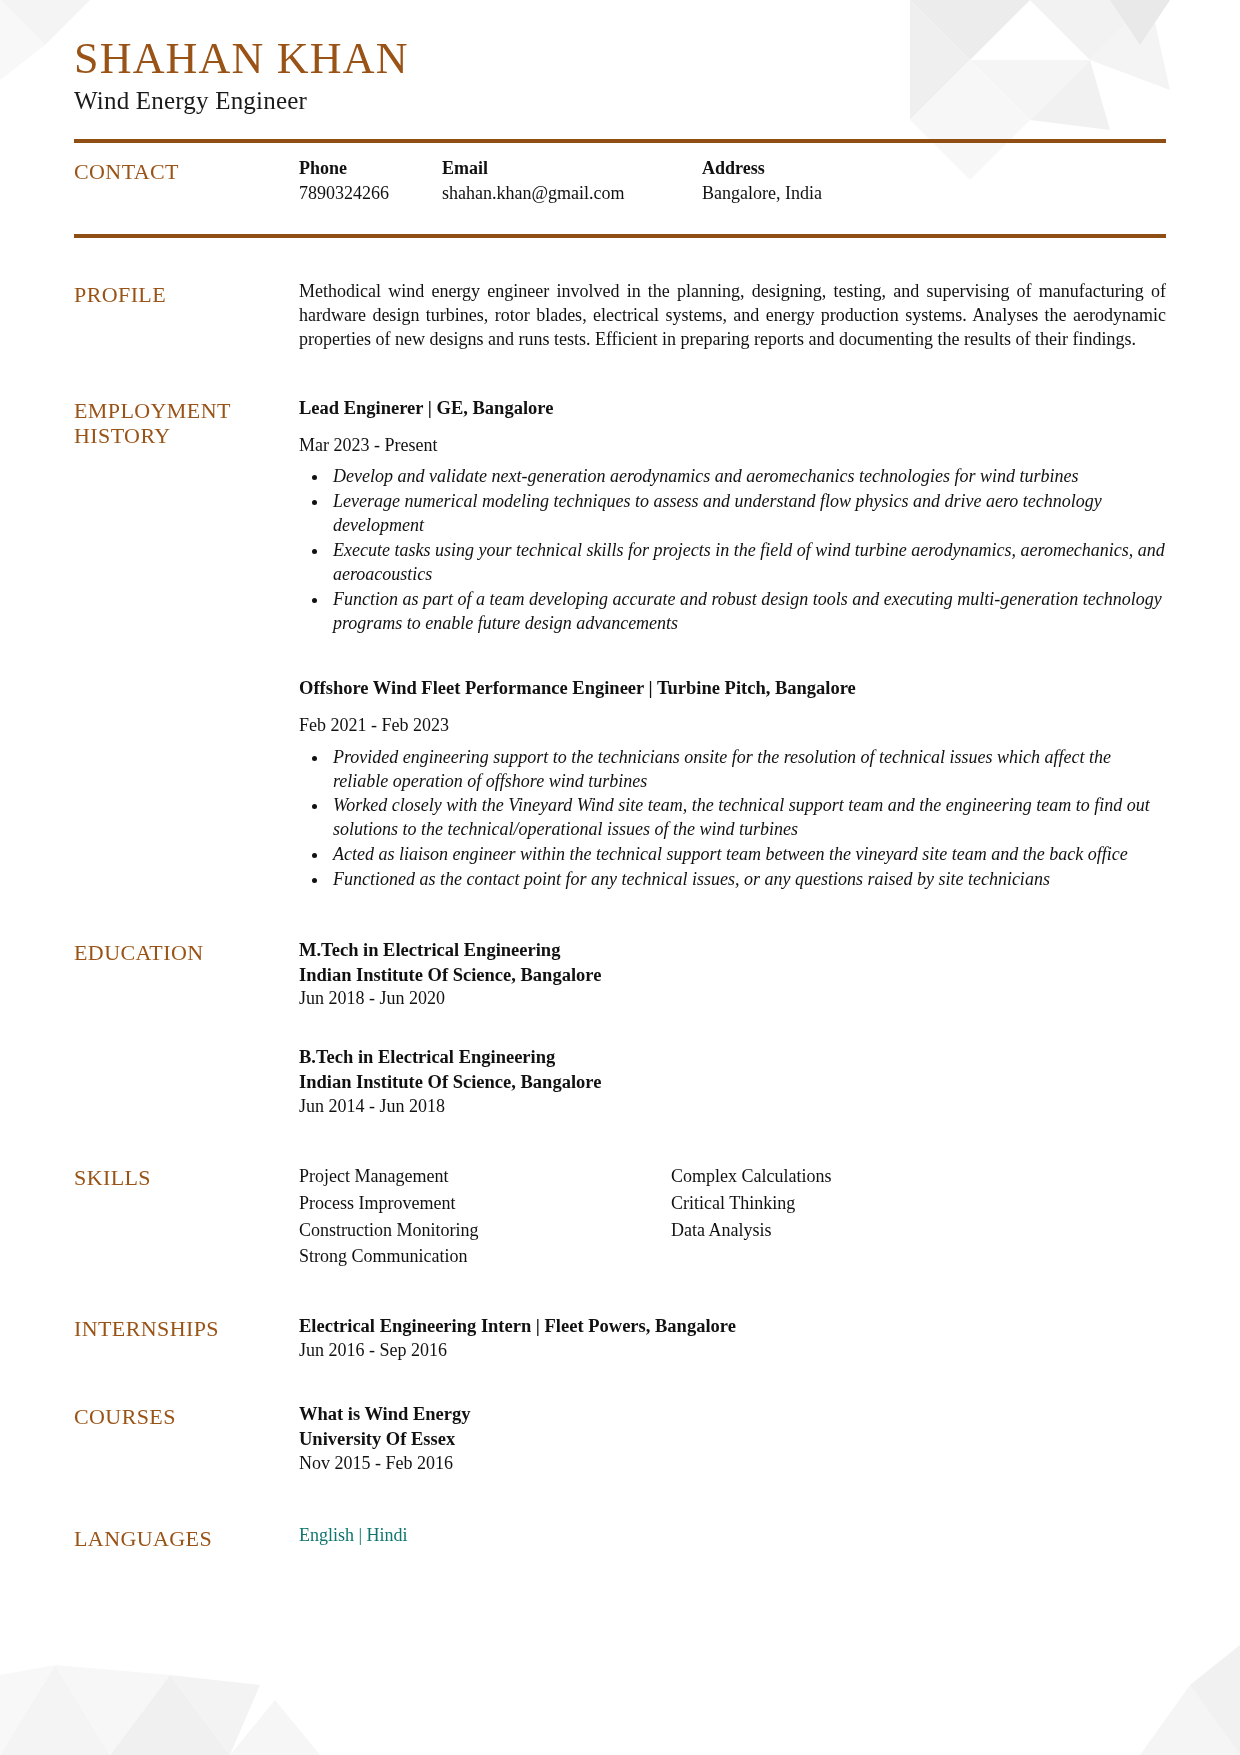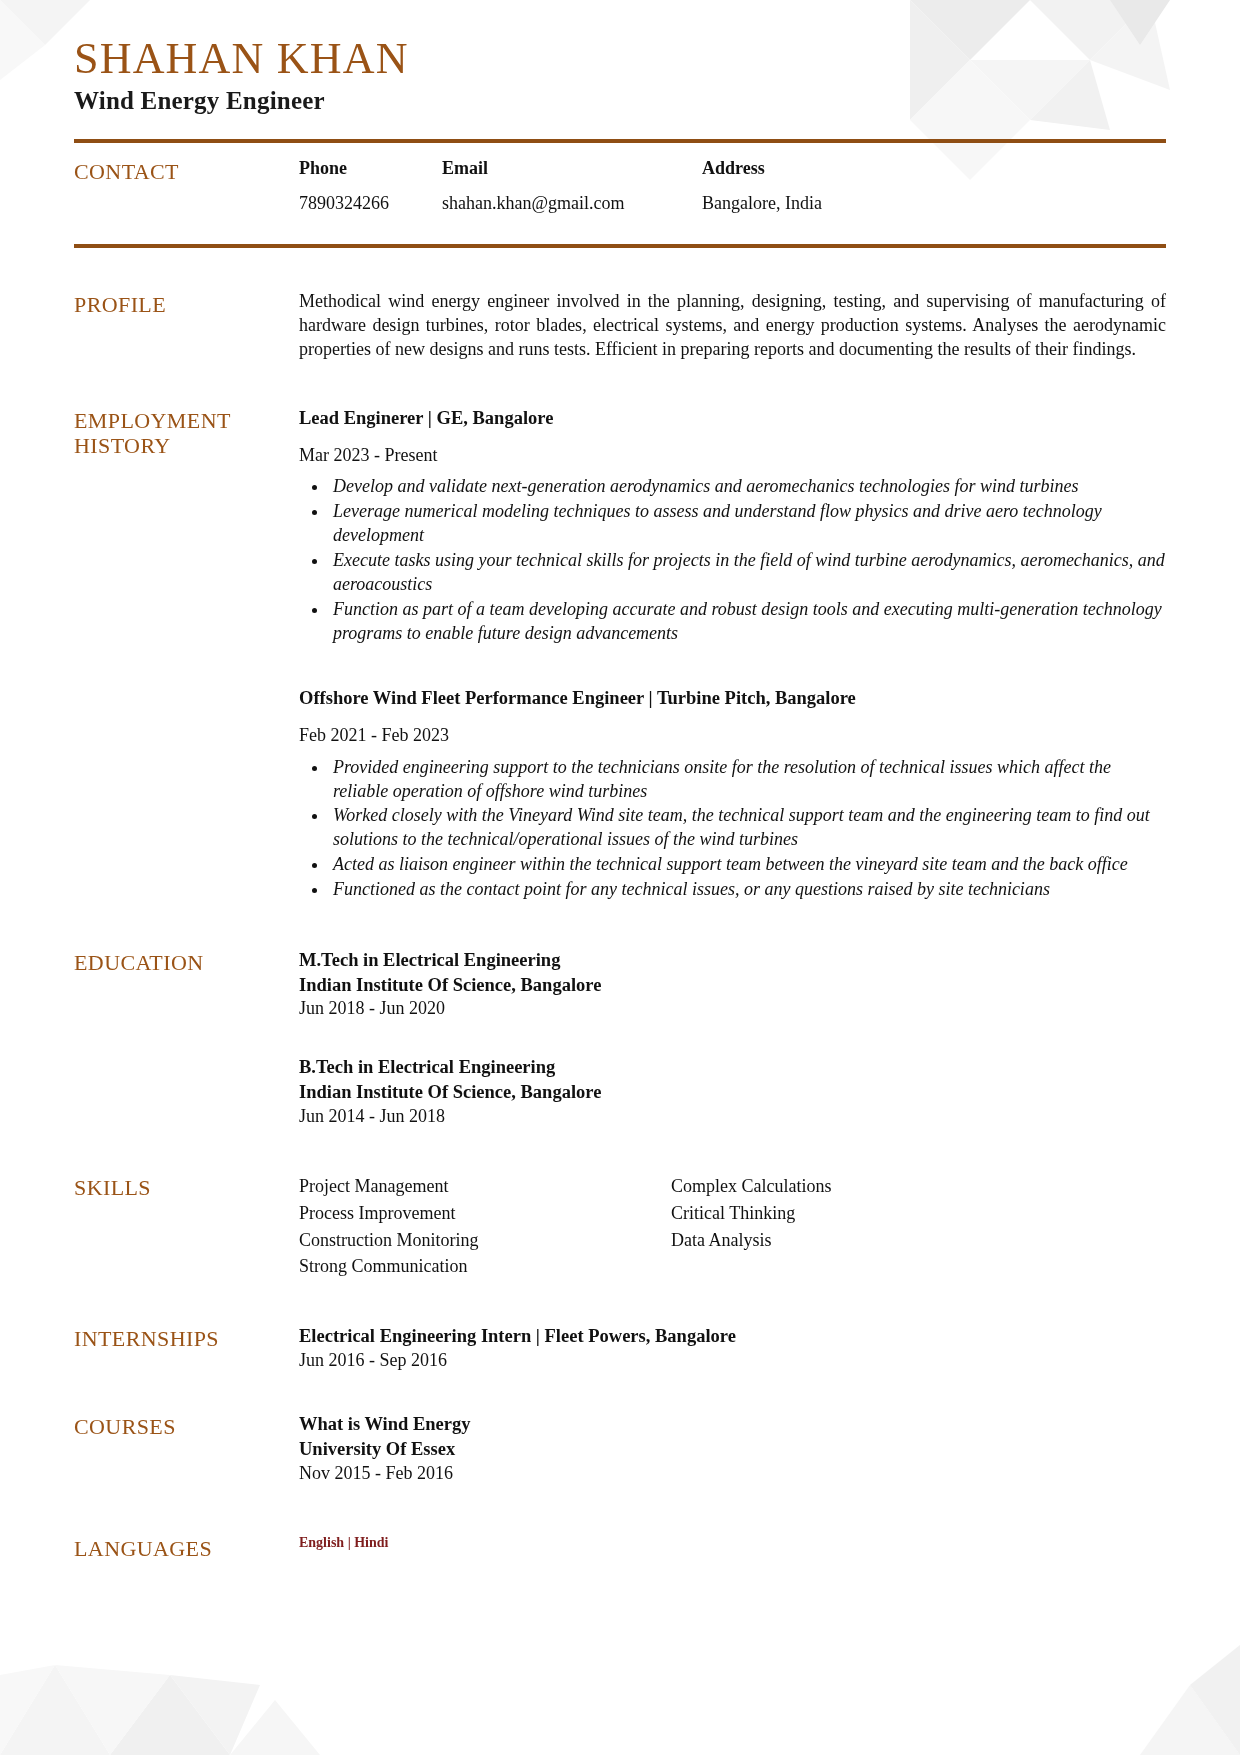--- a/index.html
+++ b/index.html
@@ -36,21 +36,21 @@
   .name {
     color: #9A5316;
     font-size: 44px;
     font-weight: normal;
     letter-spacing: 1.2px;
     line-height: 1.12;
   }
   .job-title {
     color: #1a1a1a;
     font-size: 25px;
-    font-weight: bold;
+    font-weight: normal;
     margin-top: 4px;
     letter-spacing: .2px;
   }
 
   .rule {
     height: 4px;
     background: #8F4E14;
     margin-top: 24px;
   }
   .rule-bottom { margin-top: 16px; }
@@ -71,21 +71,21 @@
   }
   .sec-body { font-size: 17.5px; color: #111; line-height: 1.33; }
 
   
   .contact-wrap { padding: 14px 0 12px 0; }
   .contact-cols {
     display: grid;
     grid-template-columns: 143px 260px 1fr;
   }
   .c-head { font-weight: bold; font-size: 18px; color: #111; }
-  .c-val  { font-size: 18px; color: #111; margin-top: 11px; }
+  .c-val  { font-size: 18px; color: #111; margin-top: 1px; }
 
   
   .profile-wrap { margin-top: 42px; }
   .profile-text {
     text-align: justify;
     font-size: 18px;
     line-height: 1.33;
     color: #111;
   }
 
@@ -123,21 +123,21 @@
   }
   .skill-item { font-size: 18px; color: #111; line-height: 1.48; }
 
   
   .internships-wrap { margin-top: 44px; }
   .courses-wrap { margin-top: 40px; }
   .languages-wrap { margin-top: 48px; }
   .ent-title { font-weight: bold; font-size: 18.5px; color: #111; }
   .ent-sub   { font-weight: bold; font-size: 18.5px; color: #111; }
   .ent-dates { font-size: 18px; color: #111; }
-  .lang-line { font-size: 14px; color: #7f1d1d; font-weight: bold; }
+  .lang-line { font-size: 18px; color: #0f766e; }
 </style>
 </head>
 <body>
 
 <svg class="watermark wm-tr" viewBox="0 0 330 230" aria-hidden="true">
   <polygon points="0,0 120,0 60,60" fill="#ececec"></polygon>
   <polygon points="120,0 240,0 180,60" fill="#f2f2f2"></polygon>
   <polygon points="60,60 180,60 120,120" fill="#f5f5f5"></polygon>
   <polygon points="0,0 60,60 0,120" fill="#efefef"></polygon>
   <polygon points="180,60 240,0 260,90" fill="#f4f4f4"></polygon>

